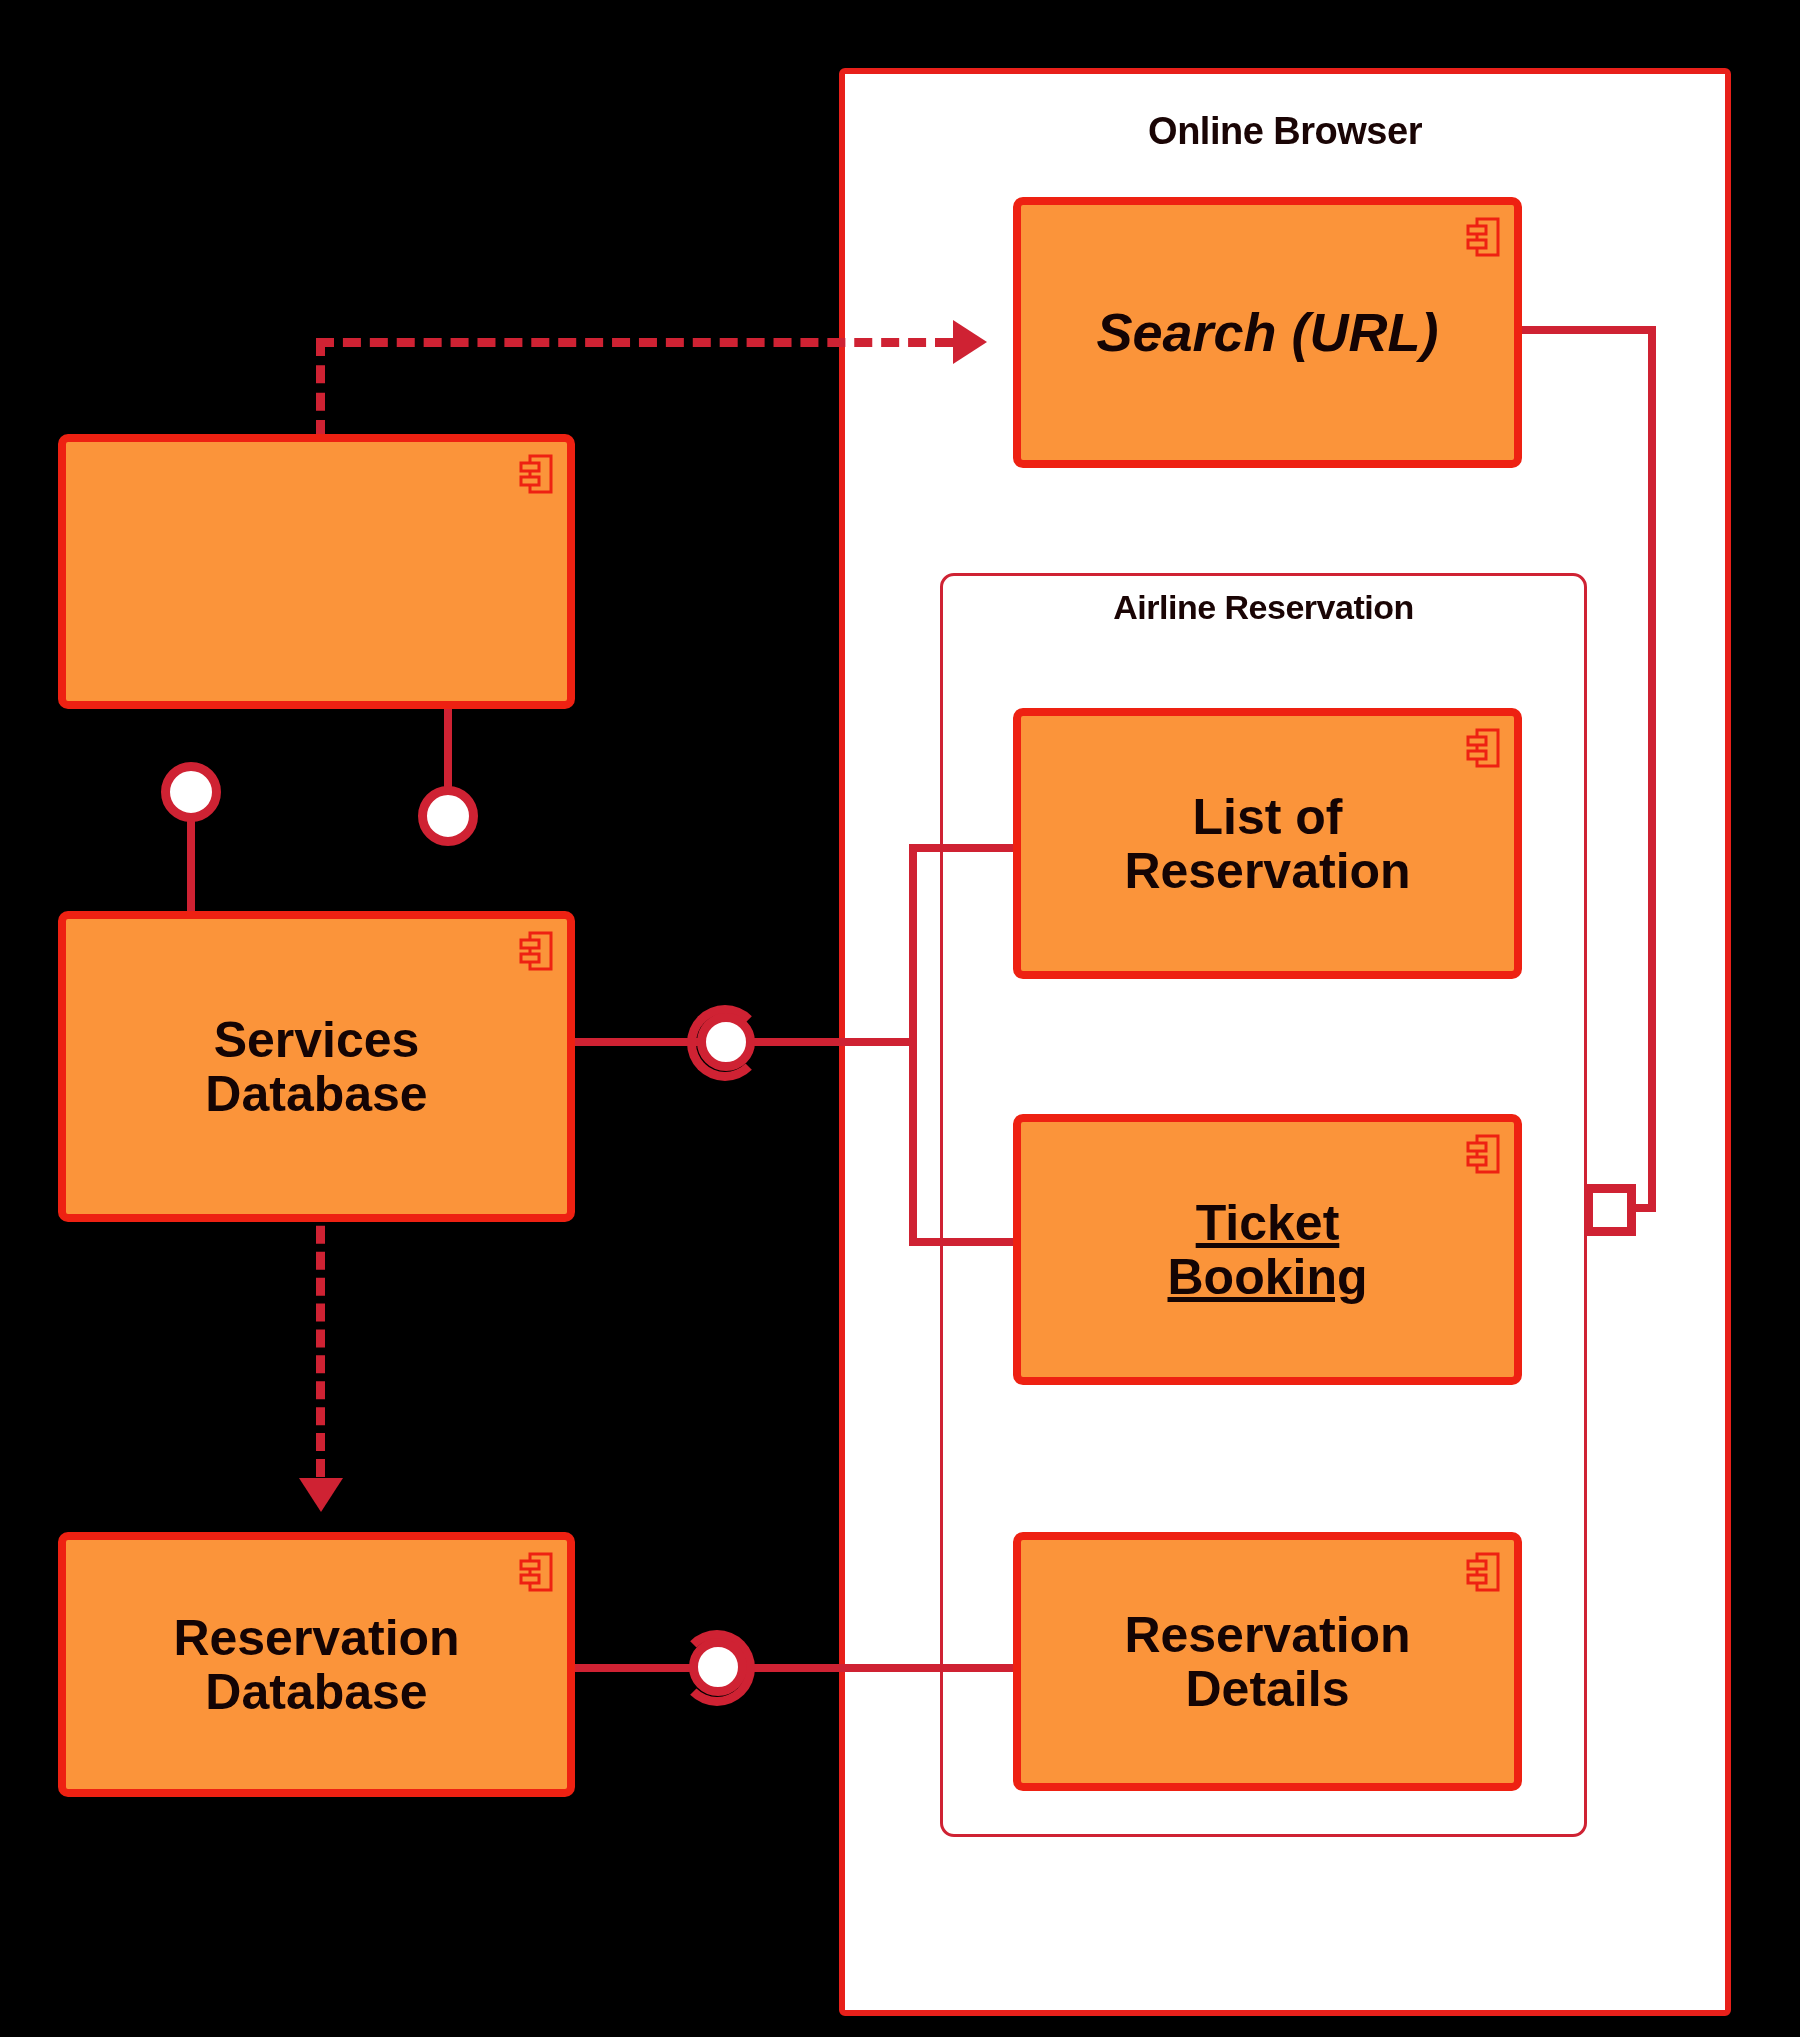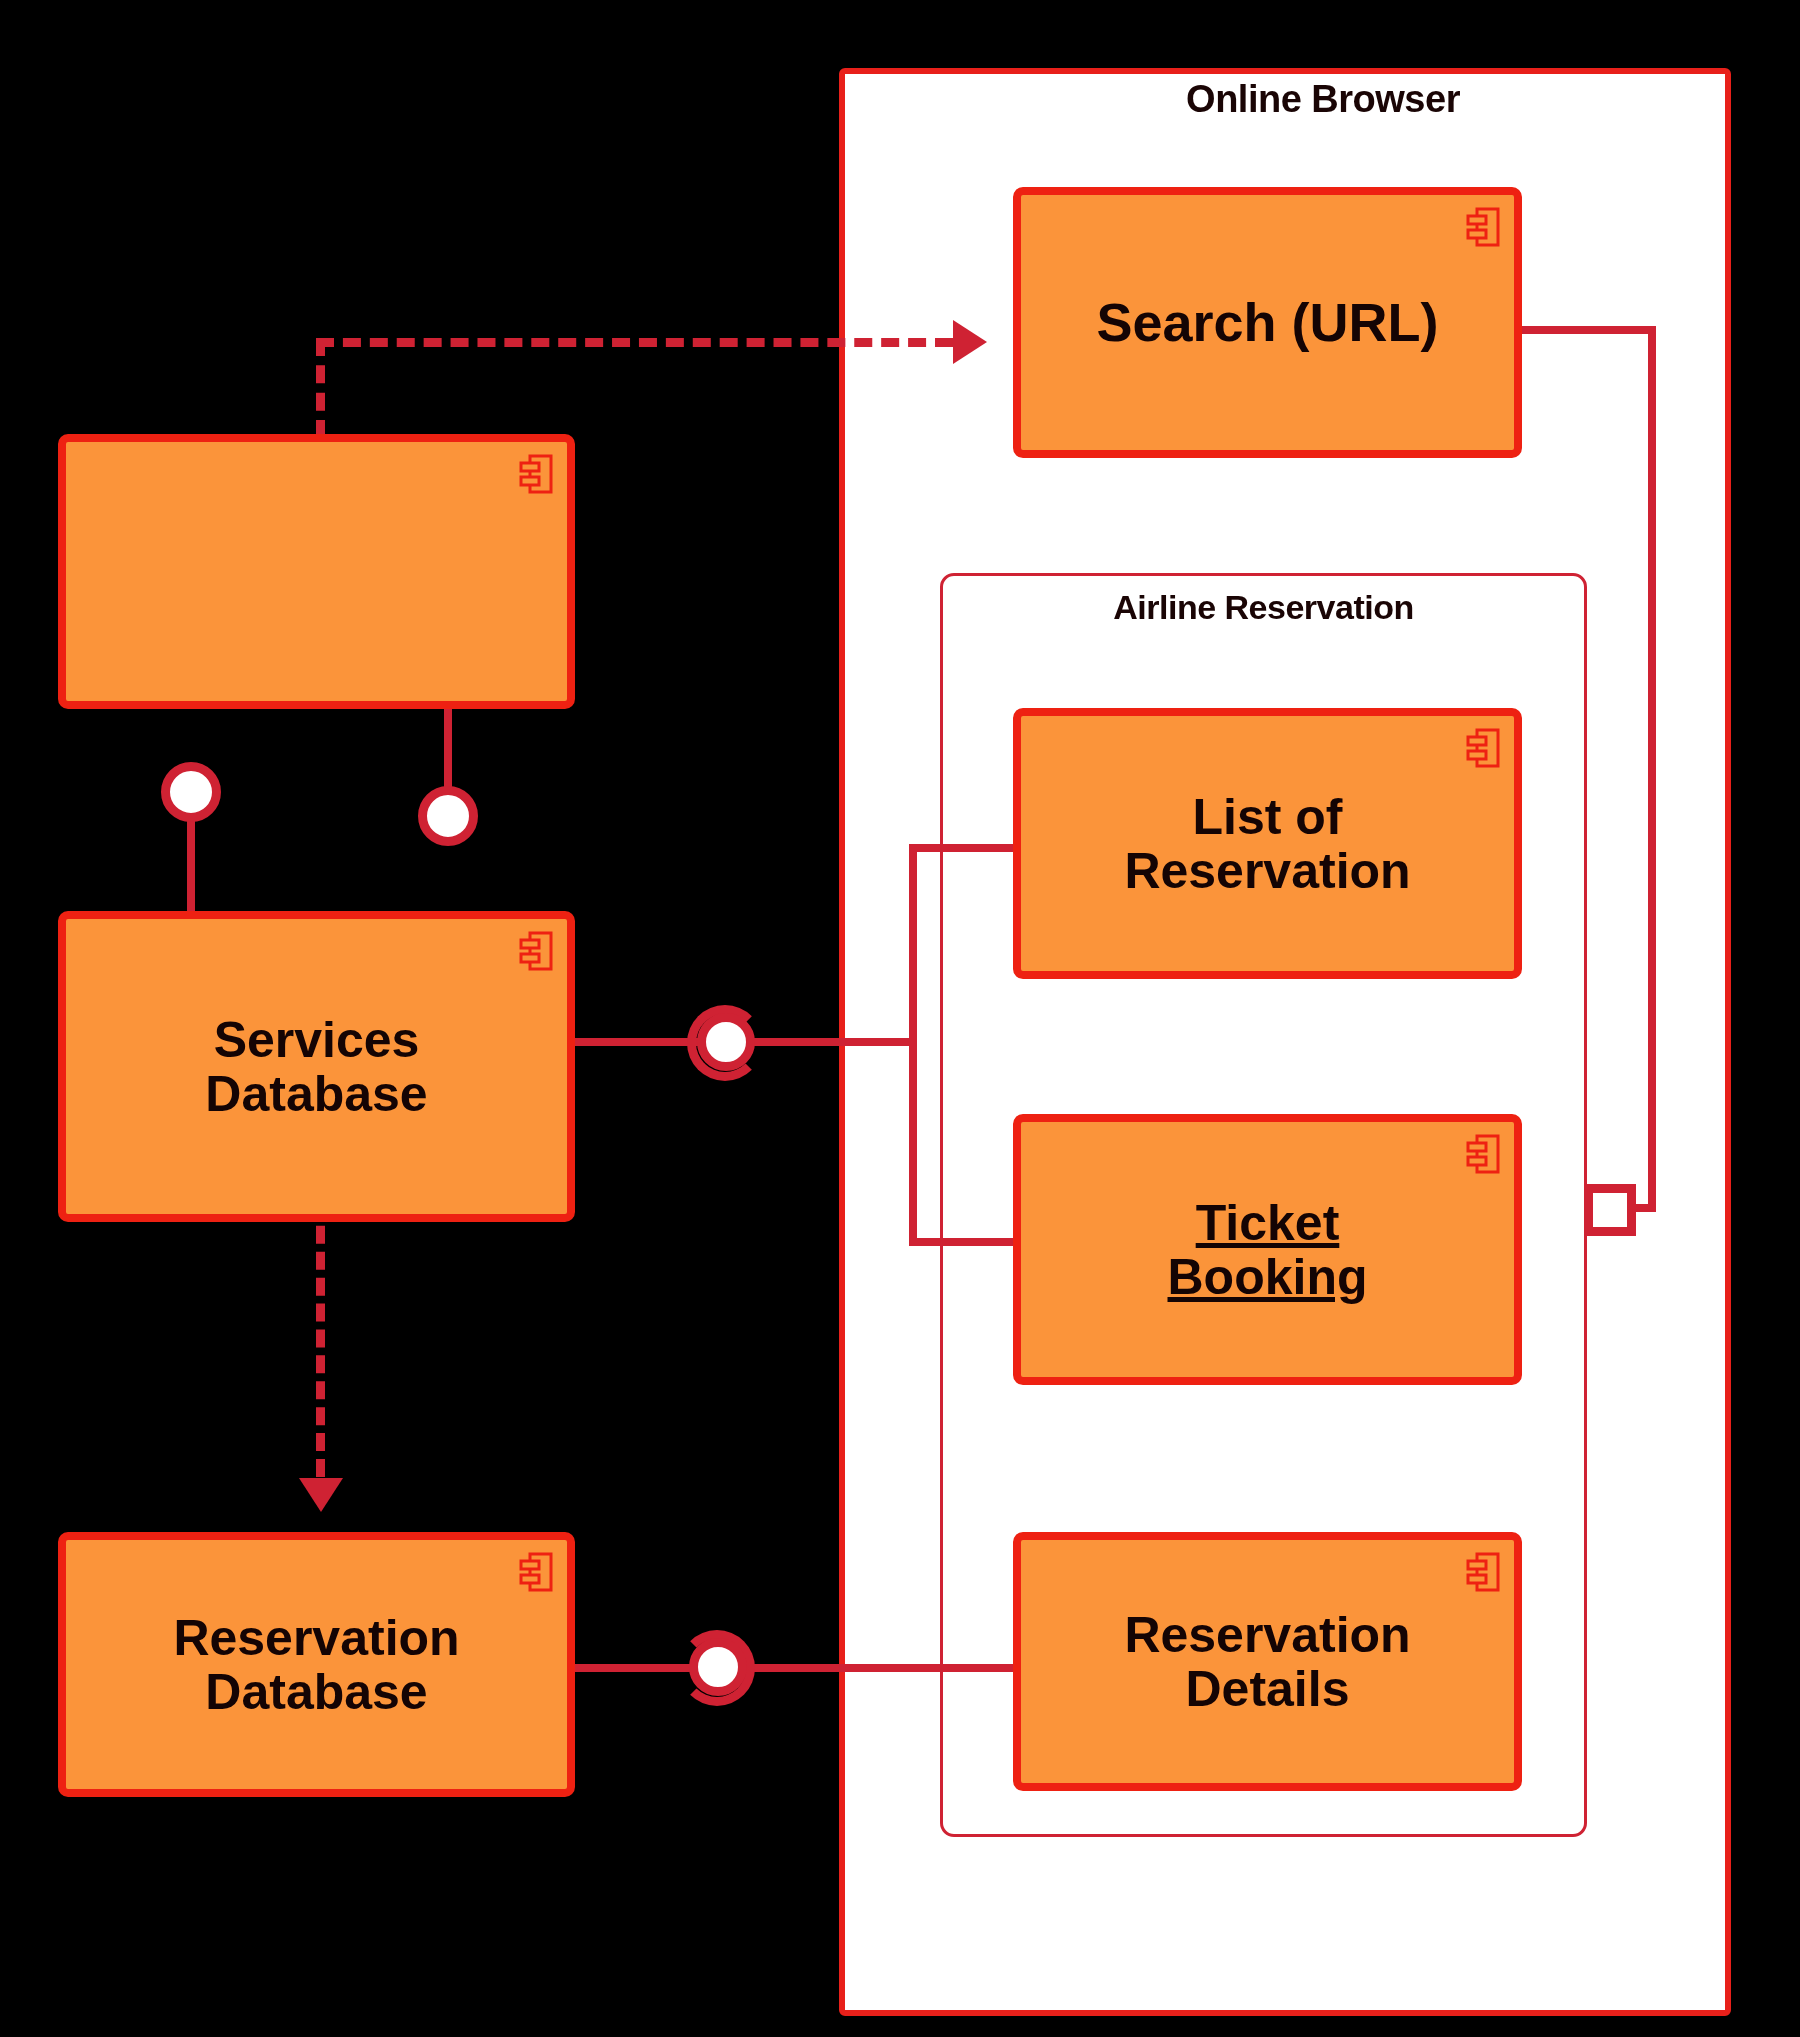--- a/index.html
+++ b/index.html
@@ -32,21 +32,21 @@
     box-sizing: border-box;
   }
   .pkg-title {
     position: absolute;
     width: 100%;
     text-align: center;
     font-weight: bold;
     color: #1a0505;
     letter-spacing: -0.5px;
   }
-  .pkg-outer > .pkg-title { font-size: 38px; top: 4px; padding-left: 38px; }
+  .pkg-outer > .pkg-title { font-size: 38px; top: 36px; }
   .pkg-inner > .pkg-title { font-size: 34px; top: 12px; }
 
   
   .comp {
     position: absolute;
     background: #fb943a;
     border: 8px solid #ee2112;
     border-radius: 10px;
     box-sizing: border-box;
     display: flex;
@@ -217,21 +217,21 @@
     <svg class="comp-icon" viewBox="0 0 34 40">
       <rect x="11" y="2" width="21" height="36" fill="none" stroke="#ee2112" stroke-width="3"></rect>
       <rect x="2" y="9" width="18" height="8" fill="#fb943a" stroke="#ee2112" stroke-width="3"></rect>
       <rect x="2" y="23" width="18" height="8" fill="#fb943a" stroke="#ee2112" stroke-width="3"></rect>
     </svg>
     <span class="label">Reservation
 Database</span>
   </div>
 
   
-  <div class="comp" style="left:1013px; top:187px; width:509px; height:271px; font-size:54px;">
+  <div class="comp" style="left:1013px; top:197px; width:509px; height:271px; font-size:54px;font-style:italic;">
     <svg class="comp-icon" viewBox="0 0 34 40">
       <rect x="11" y="2" width="21" height="36" fill="none" stroke="#ee2112" stroke-width="3"></rect>
       <rect x="2" y="9" width="18" height="8" fill="#fb943a" stroke="#ee2112" stroke-width="3"></rect>
       <rect x="2" y="23" width="18" height="8" fill="#fb943a" stroke="#ee2112" stroke-width="3"></rect>
     </svg>
     <span class="label">Search (URL)</span>
   </div>
 
   
   <div class="comp" style="left:1013px; top:708px; width:509px; height:271px; font-size:50px;">

